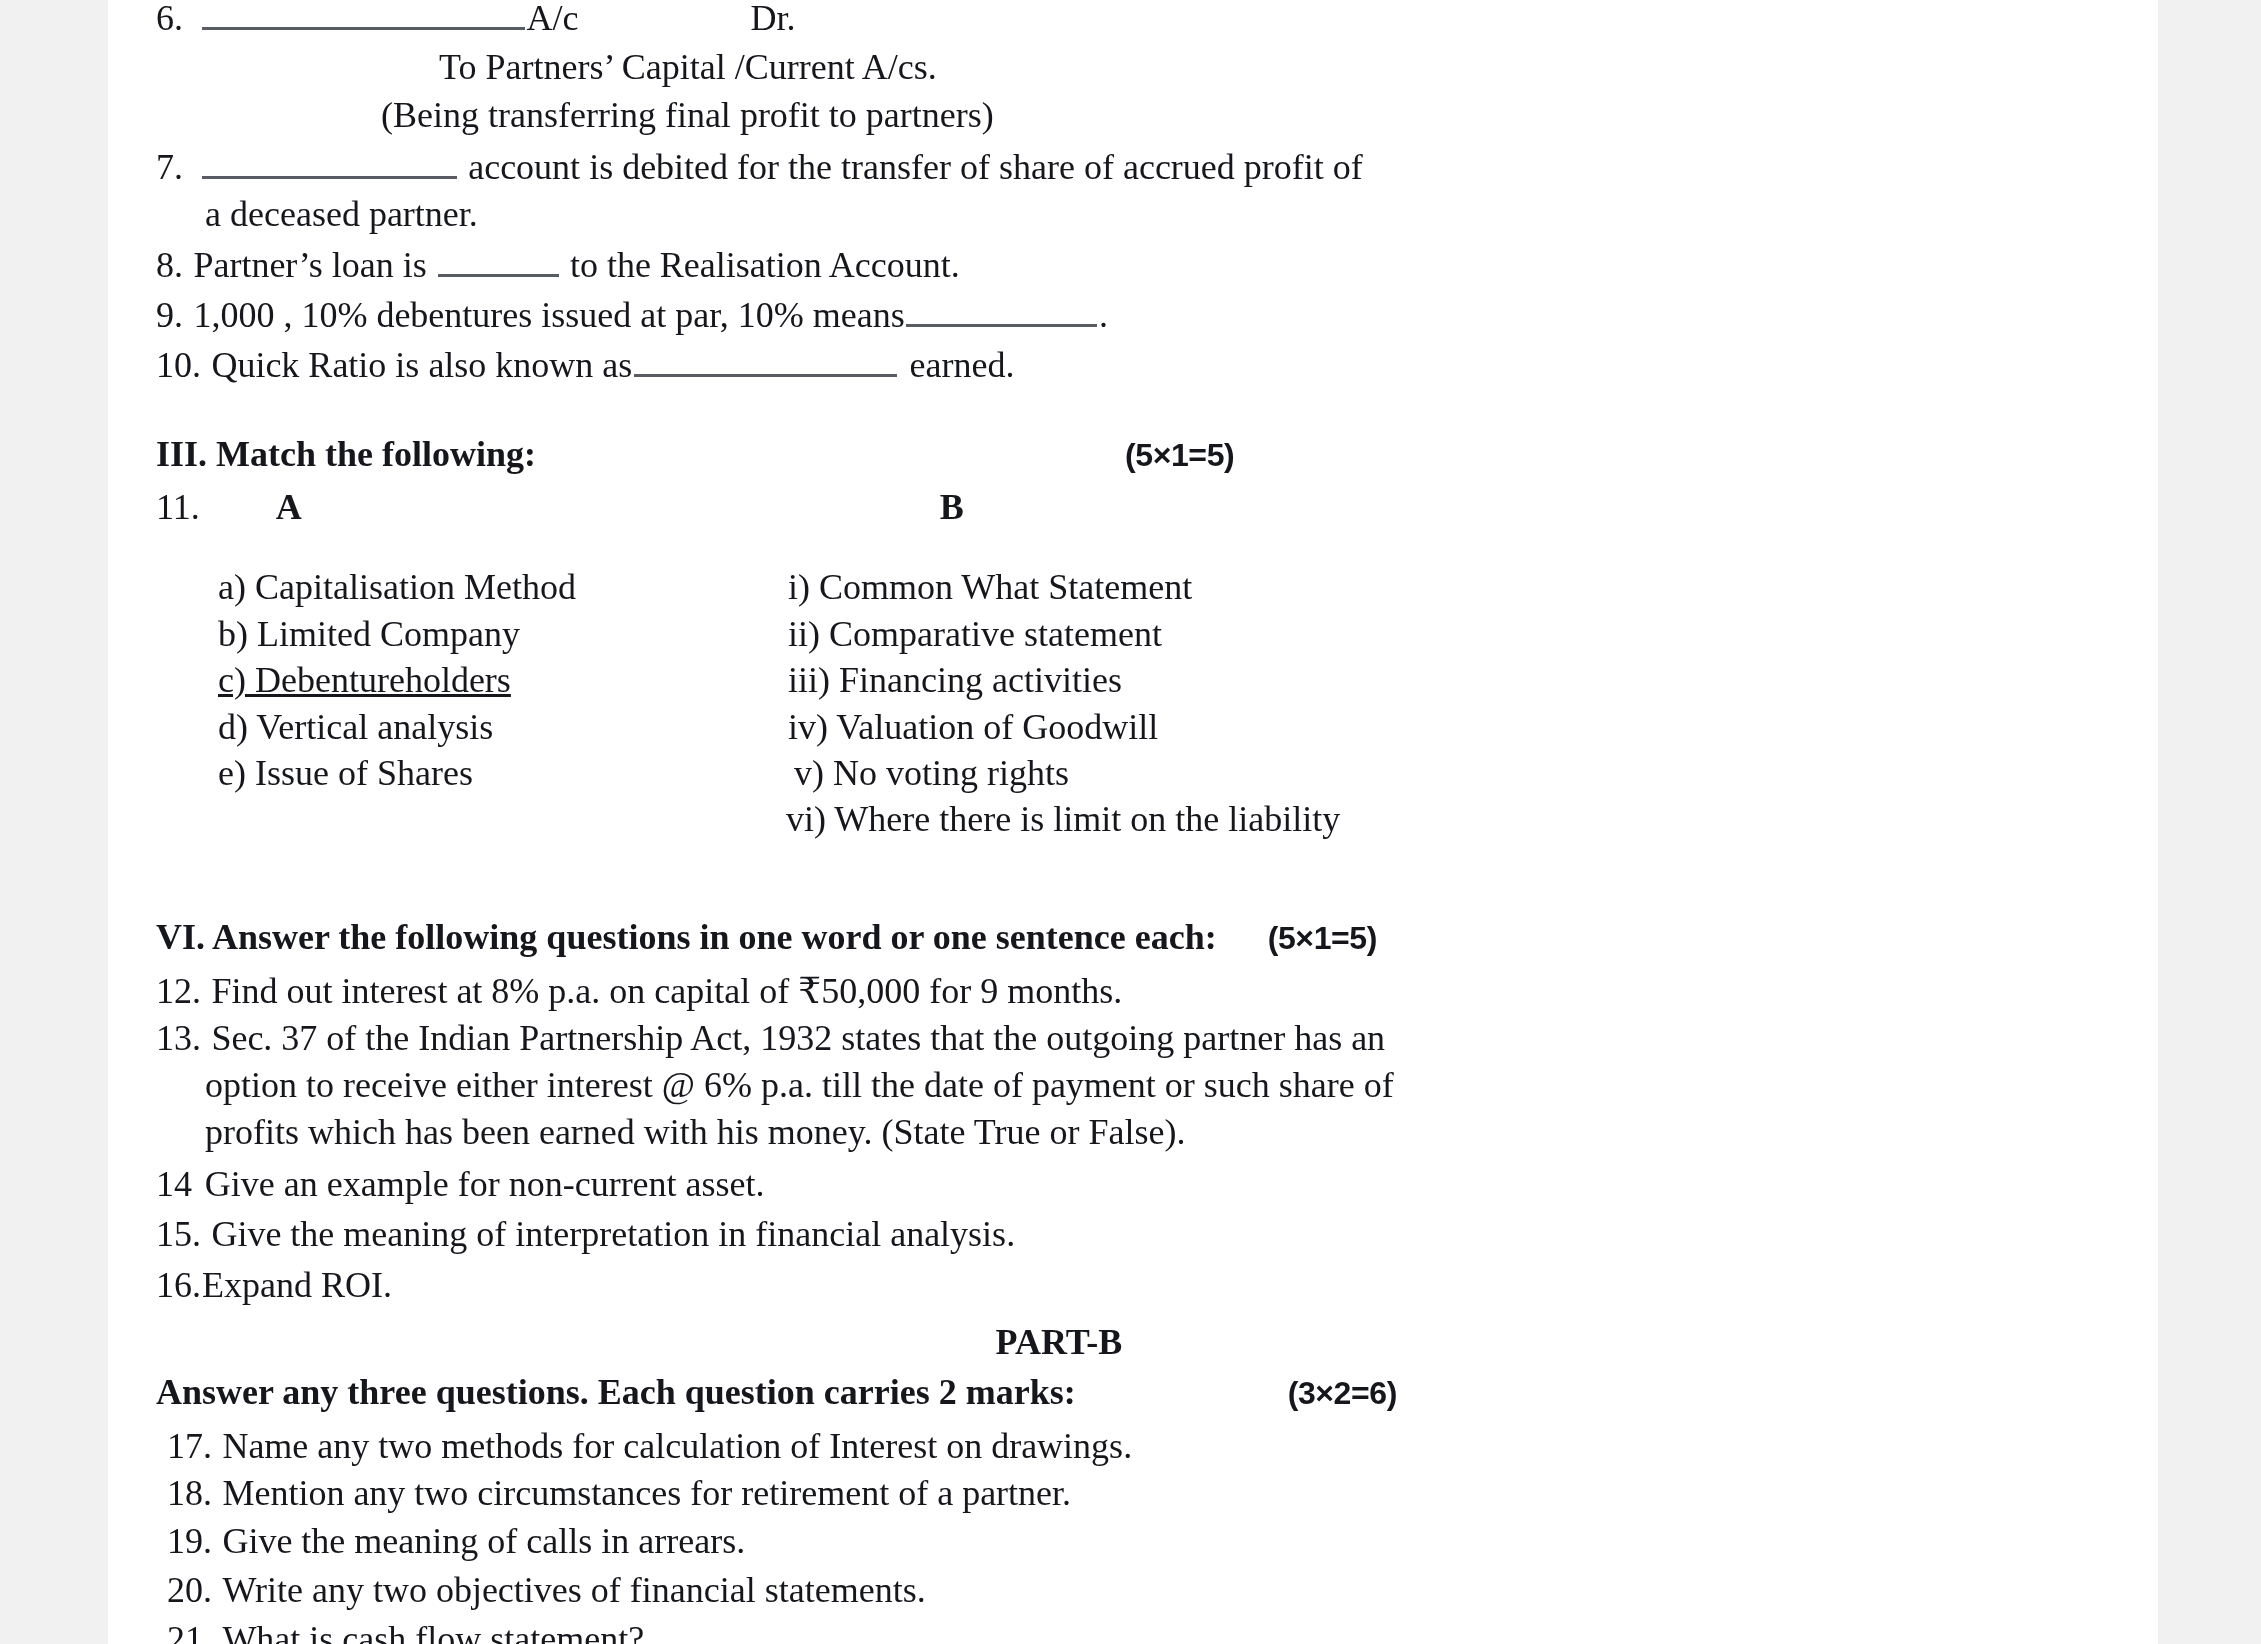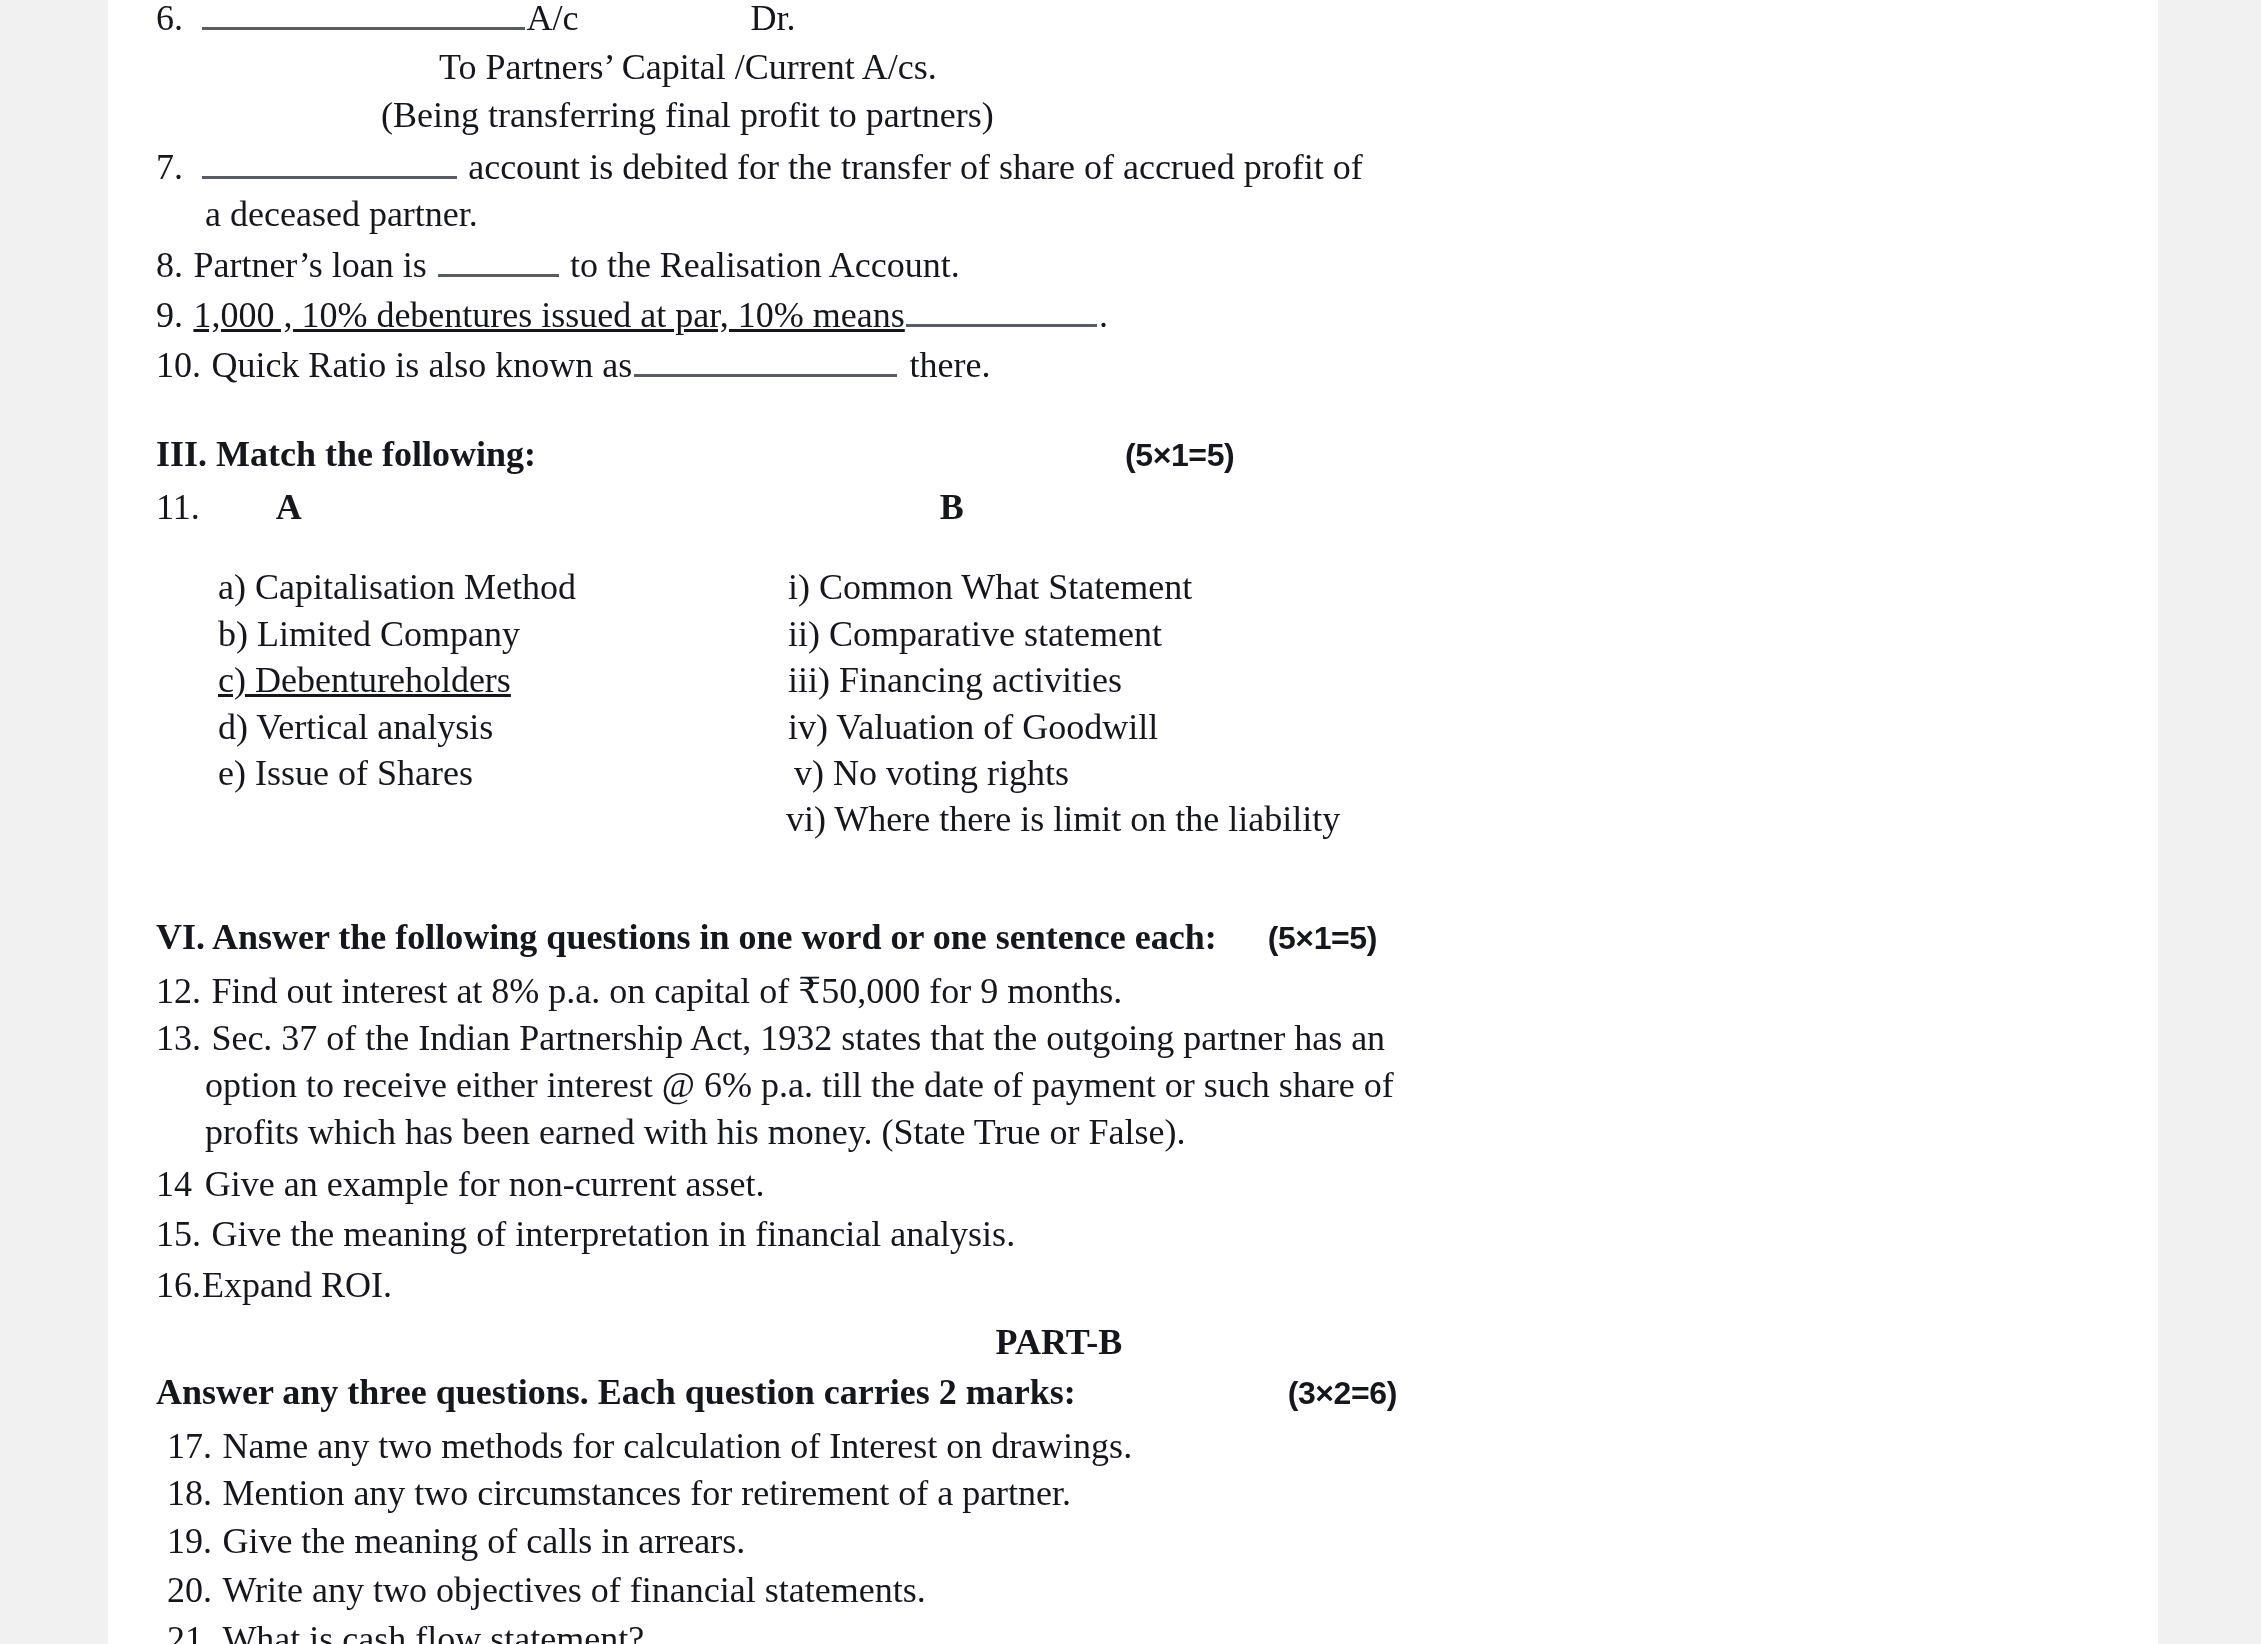--- a/index.html
+++ b/index.html
@@ -122,30 +122,30 @@
 
     <div class="line" style="margin-top:12px;">
       <span class="num">8.</span>
       <span style="margin-left:10.4px;">Partner’s loan is</span>
       <span class="blank" style="width:121px; margin-left:11px;"></span>
       <span style="margin-left:9.6px;">to the Realisation Account.</span>
     </div>
 
     <div class="line" style="margin-top:11px;">
       <span class="num">9.</span>
-      <span style="margin-left:10.4px;text-decoration:underline;">1,000 , 10% debentures issued at par, 10% means</span>
+      <span style="margin-left:10.4px;">1,000 , 10% debentures issued at par, 10% means</span>
       <span class="blank" style="width:191px;"></span>
       <span>.</span>
     </div>
 
     <div class="line" style="margin-top:11px;">
       <span class="num">10.</span>
       <span style="margin-left:10.4px;">Quick Ratio is also known as</span>
       <span class="blank" style="width:263px;"></span>
-      <span style="margin-left:11px;">there.</span>
+      <span style="margin-left:11px;">earned.</span>
     </div>
 
     <div class="heading" style="margin-top:53px;">
       <span>III. Match the following:</span>
       <span class="marks" style="margin-left:589px;">(5×1=5)</span>
     </div>
 
     <div class="line" style="margin-top:17.5px;">
       <span class="num">11.</span>
       <span class="col-head" style="margin-left:76px;">A</span>

